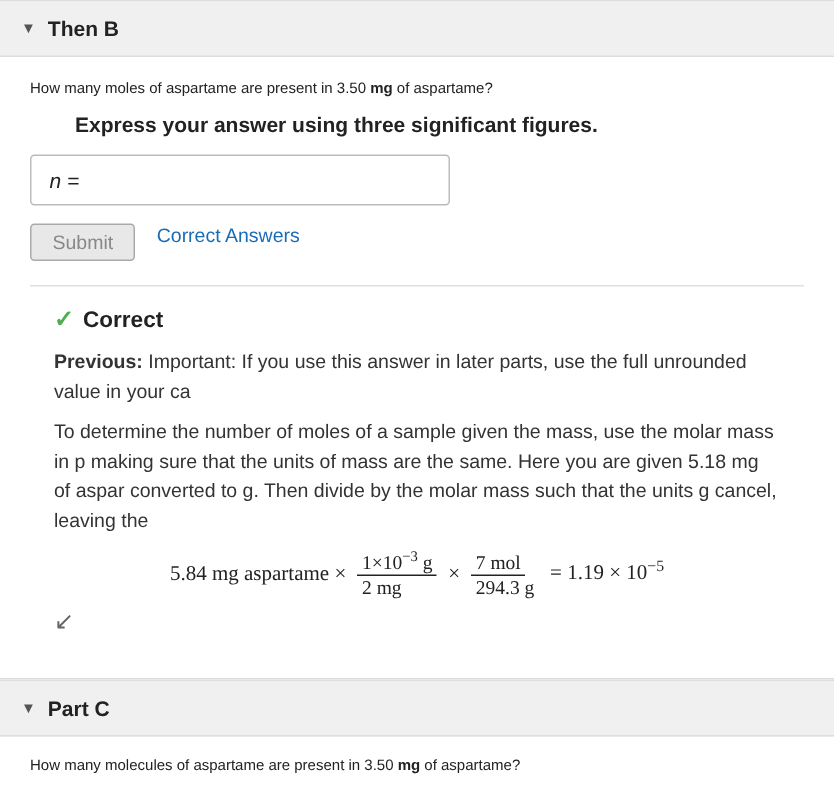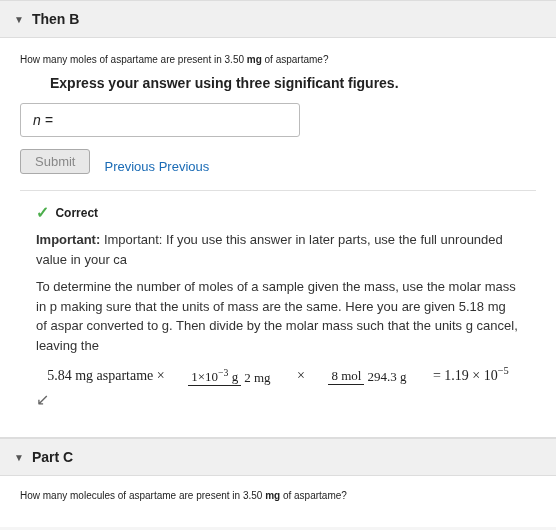--- a/index.html
+++ b/index.html
@@ -70,21 +70,21 @@
       font-style: italic;
       margin-right: 6px;
     }
 
     sup, sub {
       font-size: 0.75em;
     }
 
     .actions {
       display: flex;
-      align-items: flex-end;
+      align-items: flex-start;
       gap: 14px;
       margin-bottom: 16px;
     }
 
     .submit-btn {
       border: 1px solid #aaa;
       background: #e8e8e8;
       color: #888;
       padding: 4px 14px;
       font-size: 13px;
@@ -114,21 +114,21 @@
     }
 
     .checkmark {
       color: #4cae4c;
       font-size: 16px;
       font-weight: bold;
     }
 
     .correct-label {
       font-weight: bold;
-      font-size: 12px;
+      font-size: 15px;
     }
 
     .feedback-text {
       font-size: 13px;
       color: #333;
       line-height: 1.5;
       margin-bottom: 8px;
     }
 
     .feedback-text strong {
@@ -137,24 +137,24 @@
 
     .math-line {
       text-align: center;
       font-size: 14px;
       margin: 10px 0 4px 0;
       font-family: 'Times New Roman', serif;
     }
 
     .fraction {
       display: inline-flex;
-      flex-direction: row;
-      align-items: flex-end;
+      flex-direction: column;
+      align-items: flex-start;
       vertical-align: middle;
-      margin: 0 20px;
+      margin: 0 4px;
     }
 
     .fraction .numerator {
       border-bottom: 1px solid #222;
       padding: 0 3px;
       font-size: 13px;
     }
 
     .fraction .denominator {
       padding: 0 3px;
@@ -195,44 +195,44 @@
       How many moles of aspartame are present in 3.50 <strong>mg</strong> of aspartame?
     </p>
     <p class="instruction">Express your answer using three significant figures.</p>
 
     <div class="answer-box">
       <span class="n-label"><em>n</em> =</span>
     </div>
 
     <div class="actions">
       <button class="submit-btn">Submit</button>
-      <a class="prev-answers-link">Previous Previous</a>
+      <a class="prev-answers-link">Correct Answers</a>
     </div>
 
     <div class="feedback-box">
       <div class="correct-header">
         <span class="checkmark">✓</span>
         <span class="correct-label">Correct</span>
       </div>
 
       <p class="feedback-text">
-        <strong>Important:</strong> <span>Important: If you use this answer in later parts, use the full unrounded value in your ca</span>
+        <strong>Previous:</strong> <span>Important: If you use this answer in later parts, use the full unrounded value in your ca</span>
       </p>
 
       <p class="feedback-text">To determine the number of moles of a sample given the mass, use the molar mass in p making sure that the units of mass are the same. Here you are given 5.18 mg of aspar converted to g. Then divide by the molar mass such that the units g cancel, leaving the</p>
 
       <div class="math-line">
         <span class="math-text">5.84 mg aspartame ×</span>
         <span class="fraction">
           <span class="numerator">1×10<sup>−3</sup> g</span>
           <span class="denominator">2 mg</span>
         </span>
         <span class="math-text">×</span>
         <span class="fraction">
-          <span class="numerator">8 mol</span>
+          <span class="numerator">7 mol</span>
           <span class="denominator">294.3 g</span>
         </span>
         <span class="math-text">= 1.19 × 10<sup>−5</sup></span>
       </div>
 
       <span class="cursor-icon">↙</span>
     </div>
   </div>
 </div>
 

